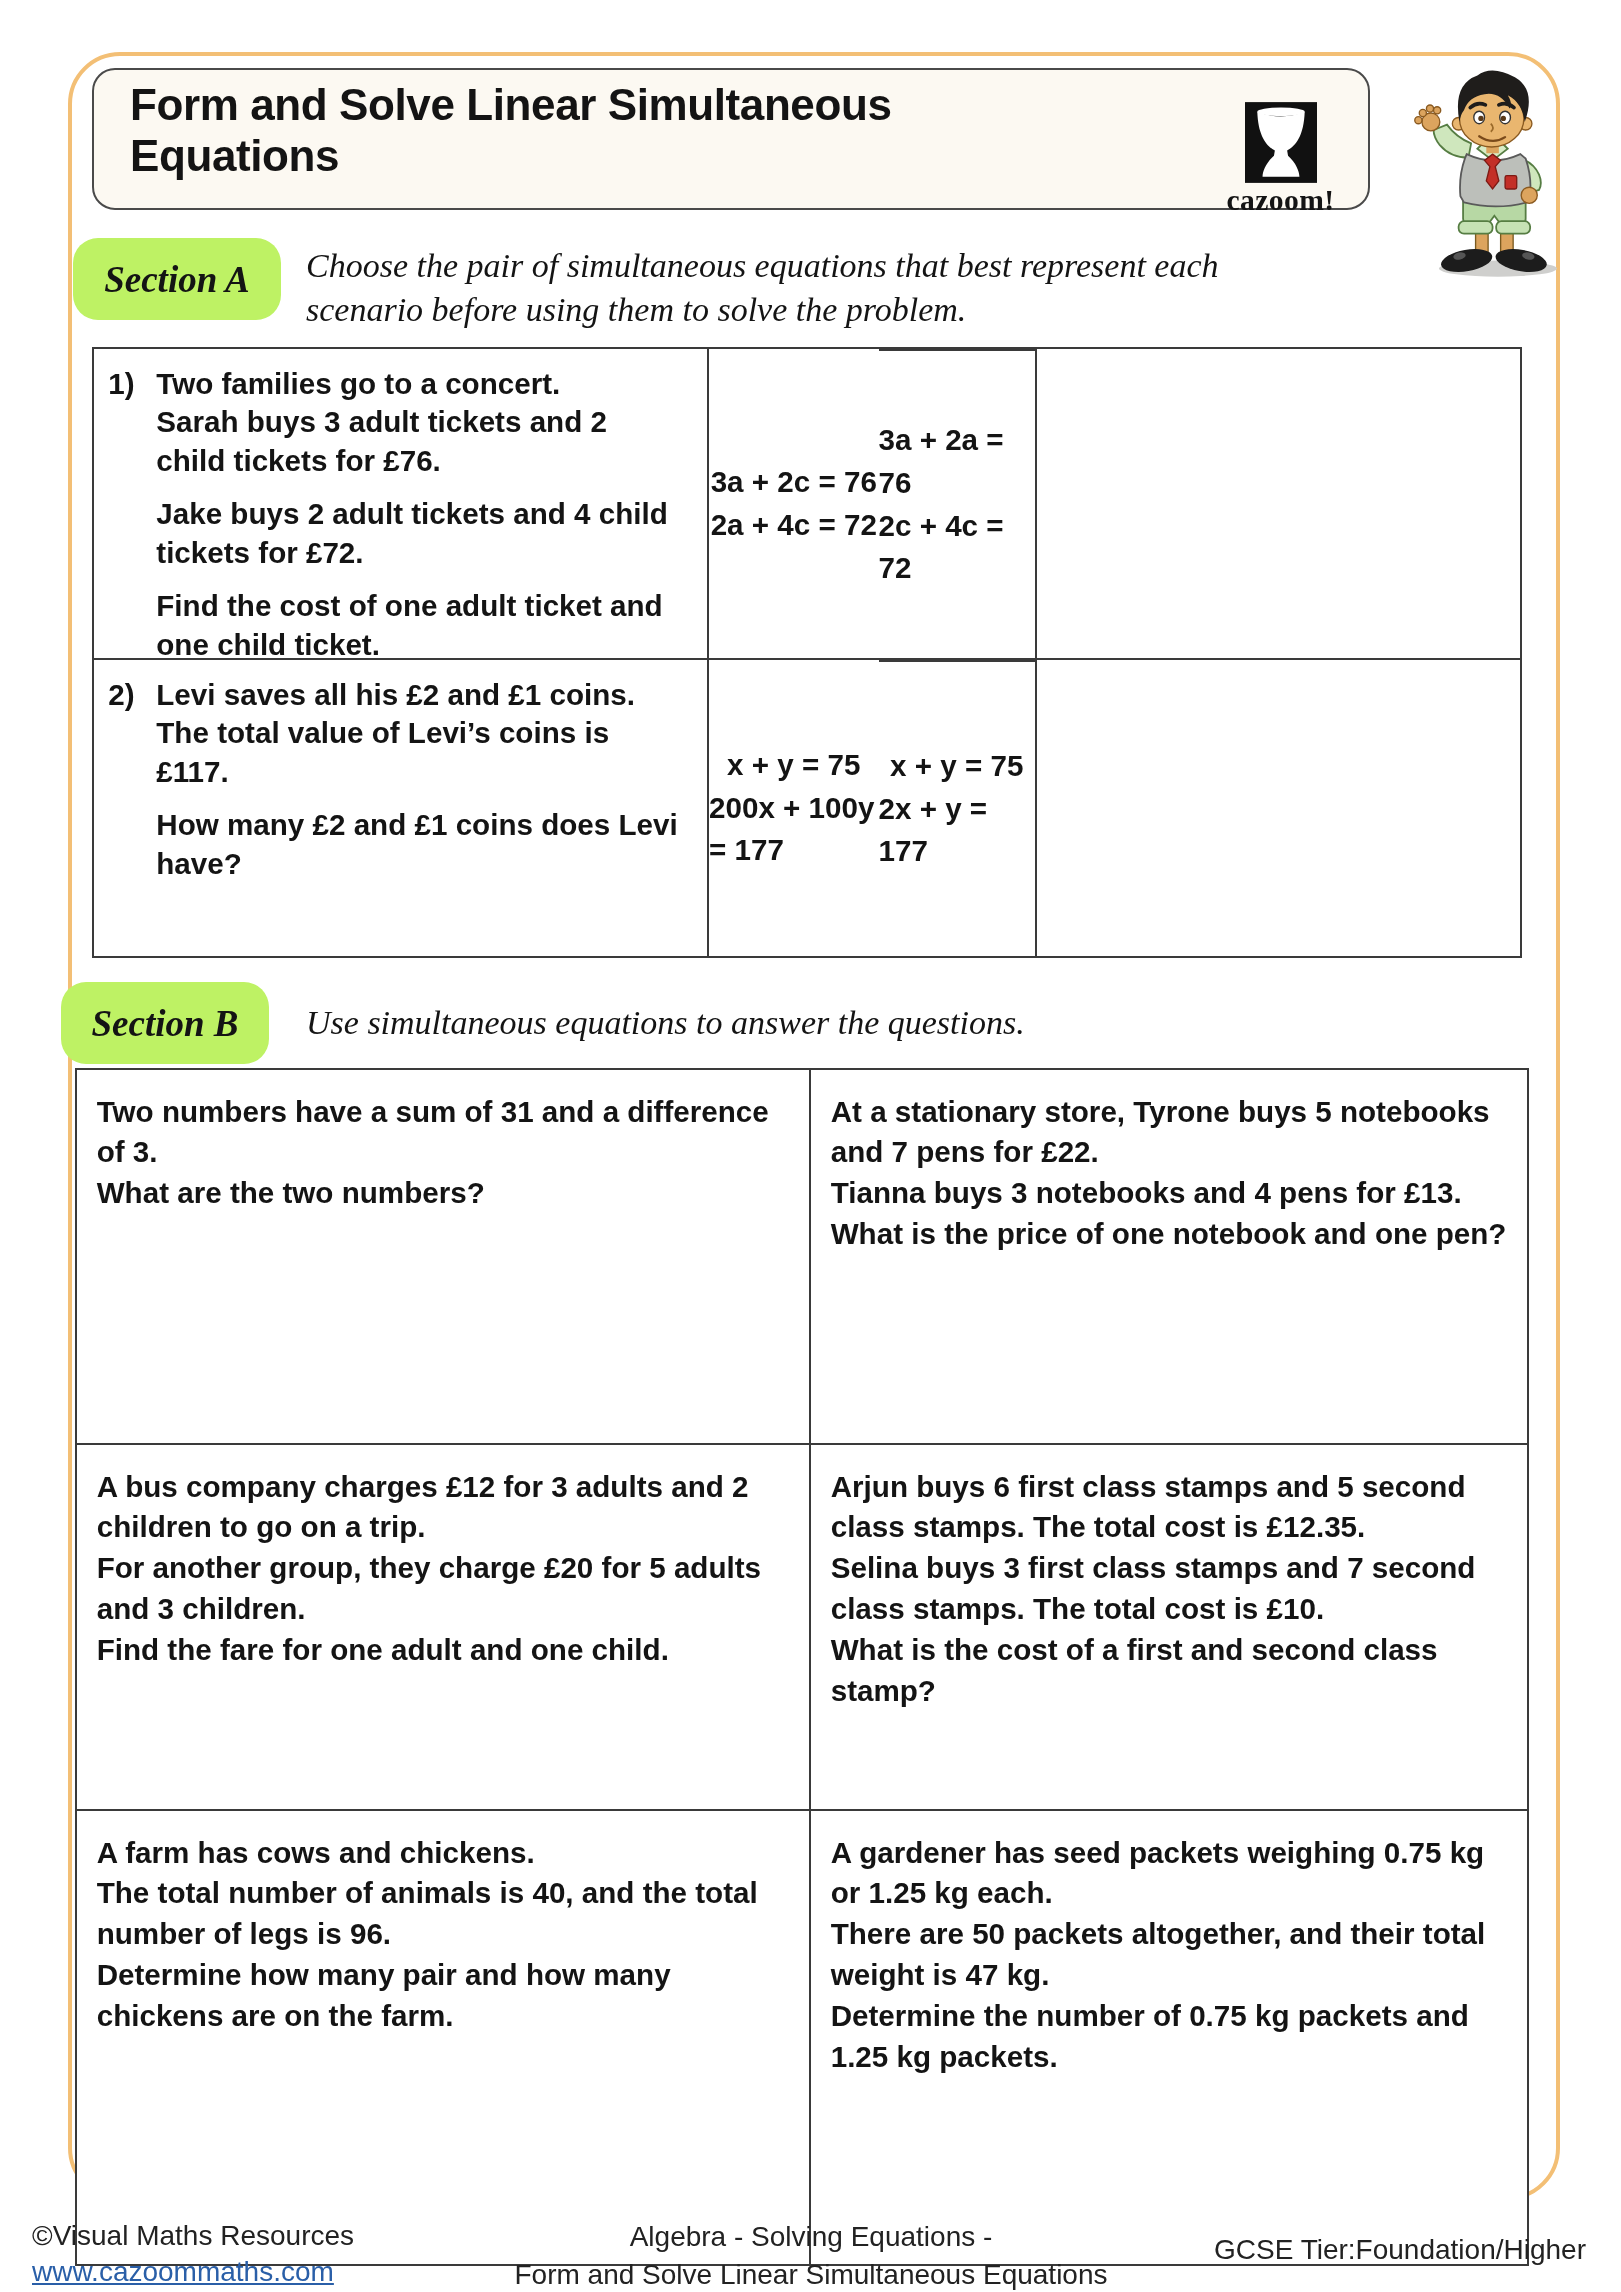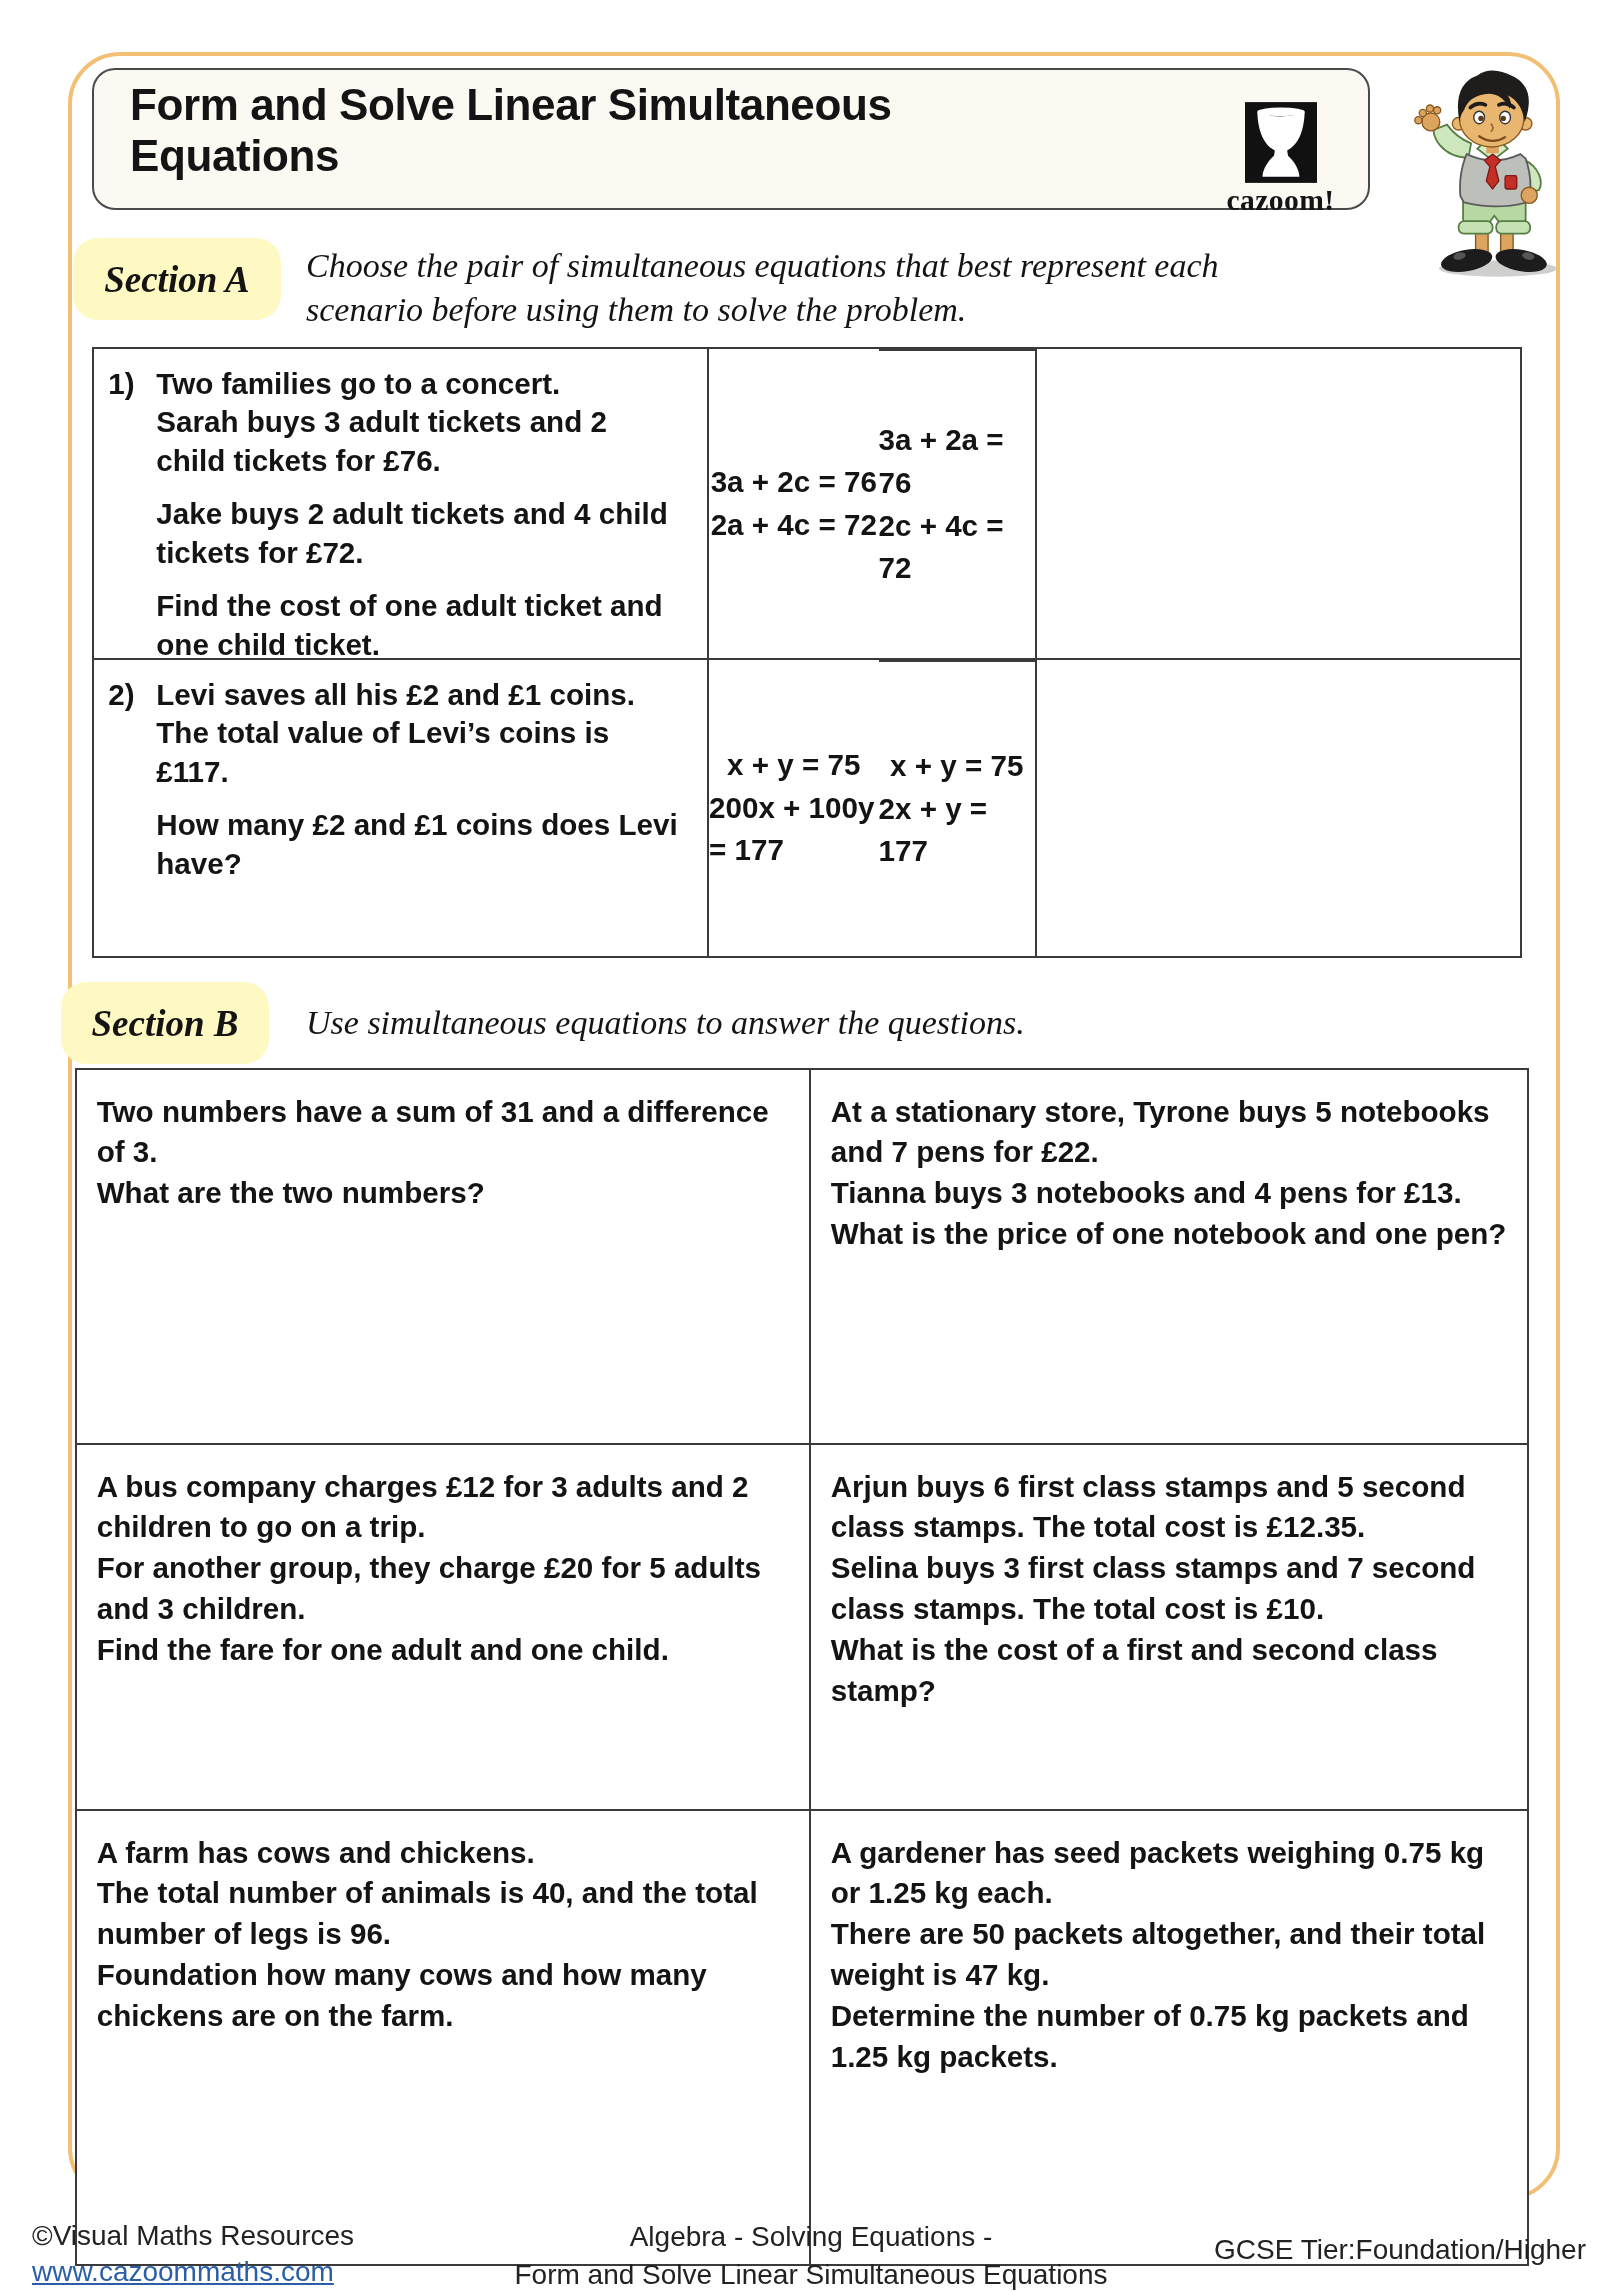--- a/index.html
+++ b/index.html
@@ -39,21 +39,21 @@
   .logo-square { width: 72px; height: 81px; margin: 0 auto; display: block; }
   .logo-text {
     font-family: "Liberation Serif", serif; font-weight: bold;
     font-size: 29.6px; letter-spacing: 0.4px; margin-top: 0.9px; color: #141414;
   }
 
   .mascot { position: absolute; left: 1404px; top: 54px; width: 170px; height: 228px; z-index: 3; }
 
   
   .sec-label {
-    position: absolute; background: #fef9c3; border-radius: 25px;
+    position: absolute; background: #bef264; border-radius: 25px;
     display: flex; align-items: center; justify-content: center;
     font-family: "Liberation Serif", serif; font-style: italic; font-weight: bold;
     font-size: 37px; color: #141414; z-index: 2;
   }
   #secA-label { left: 73px; top: 238px; width: 208px; height: 82px; }
   #secB-label { left: 61px; top: 982px; width: 208px; height: 82px; }
   .instr {
     position: absolute; font-family: "Liberation Serif", serif; font-style: italic;
     font-size: 34px; line-height: 1.3; color: #141414; z-index: 2;
   }
@@ -249,21 +249,21 @@
     <div class="cellB cellB-right">
       <div>Arjun buys 6 first class stamps and 5 second class stamps. The total cost is £12.35.</div>
       <div>Selina buys 3 first class stamps and 7 second class stamps. The total cost is £10.</div>
       <div>What is the cost of a first and second class stamp?</div>
     </div>
   </div>
   <div class="rowB rowB-3">
     <div class="cellB cellB-left">
       <div>A farm has cows and chickens.</div>
       <div>The total number of animals is 40, and the total number of legs is 96.</div>
-      <div>Foundation how many cows and how many chickens are on the farm.</div>
+      <div>Determine how many pair and how many chickens are on the farm.</div>
     </div>
     <div class="cellB cellB-right">
       <div>A gardener has seed packets weighing 0.75 kg or 1.25 kg each.</div>
       <div>There are 50 packets altogether, and their total weight is 47 kg.</div>
       <div>Determine the number of 0.75 kg packets and 1.25 kg packets.</div>
     </div>
   </div>
 </div>
 
 <div class="footer-left">

